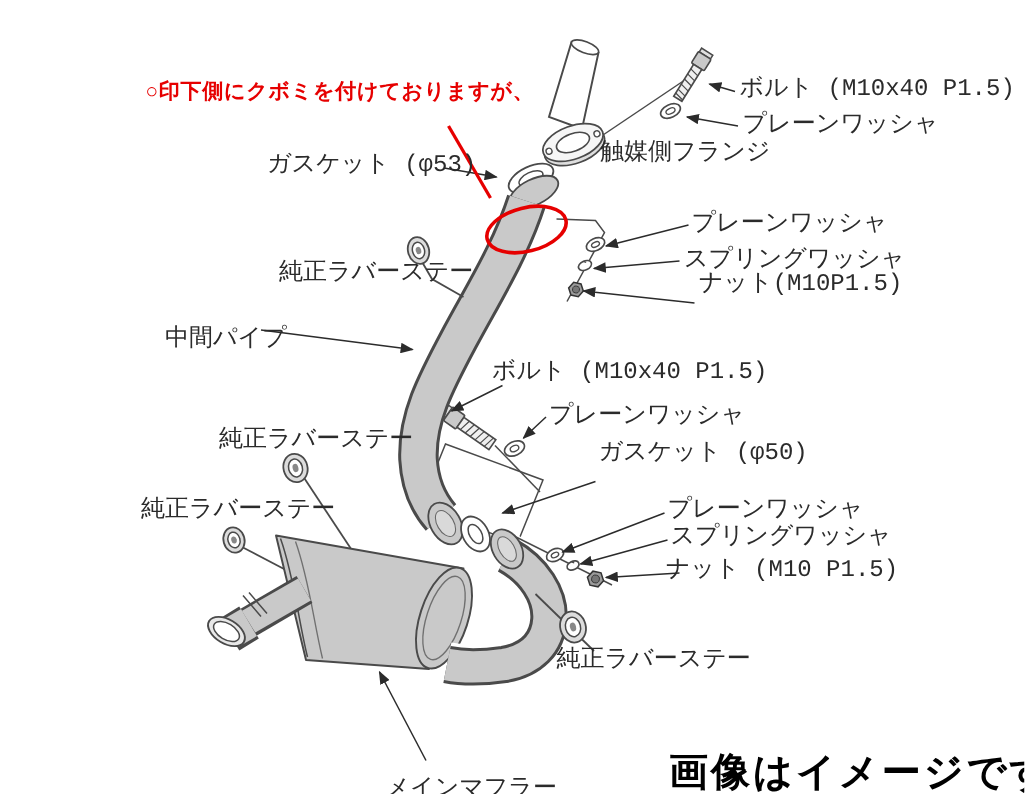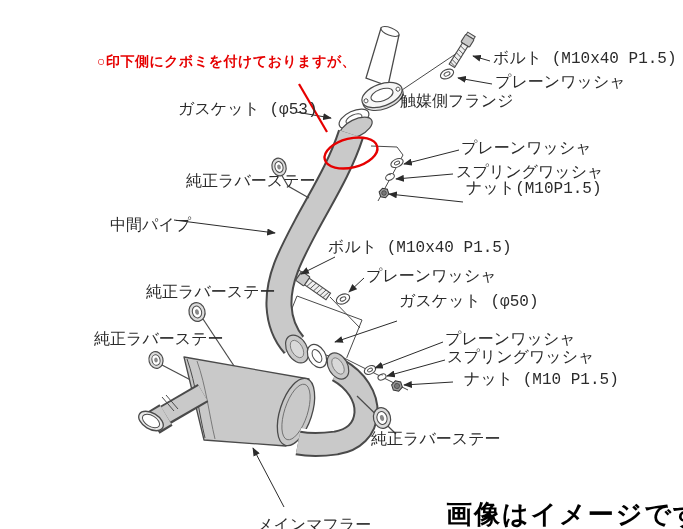--- a/index.html
+++ b/index.html
@@ -206,20 +206,20 @@
   <div class="lbl" style="left:461px;top:127px">プレーンワッシャ</div>
   <div class="lbl" style="left:456px;top:151px">スプリングワッシャ</div>
   <div class="lbl" style="left:466px;top:167px">ナット(M10P1.5)</div>
   <div class="lbl" style="left:186px;top:160px">純正ラバーステー</div>
   <div class="lbl" style="left:110px;top:204px">中間パイプ</div>
   <div class="lbl" style="left:328px;top:226px">ボルト (M10x40 P1.5)</div>
   <div class="lbl" style="left:366px;top:255px">プレーンワッシャ</div>
   <div class="lbl" style="left:399px;top:280px">ガスケット (φ50)</div>
   <div class="lbl" style="left:445px;top:318px">プレーンワッシャ</div>
   <div class="lbl" style="left:447px;top:336px">スプリングワッシャ</div>
-  <div class="lbl" style="left:464px;top:358px">ナット (M10 P1.5)</div>
+  <div class="lbl" style="left:444px;top:358px">ナット (M10 P1.5)</div>
   <div class="lbl" style="left:146px;top:271px">純正ラバーステー</div>
   <div class="lbl" style="left:94px;top:318px">純正ラバーステー</div>
   <div class="lbl" style="left:371px;top:418px">純正ラバーステー</div>
   <div class="lbl" style="left:257px;top:504px">メインマフラー</div>
 
   <div class="caption">画像はイメージです</div>
 </div>
 
 </body></html>

